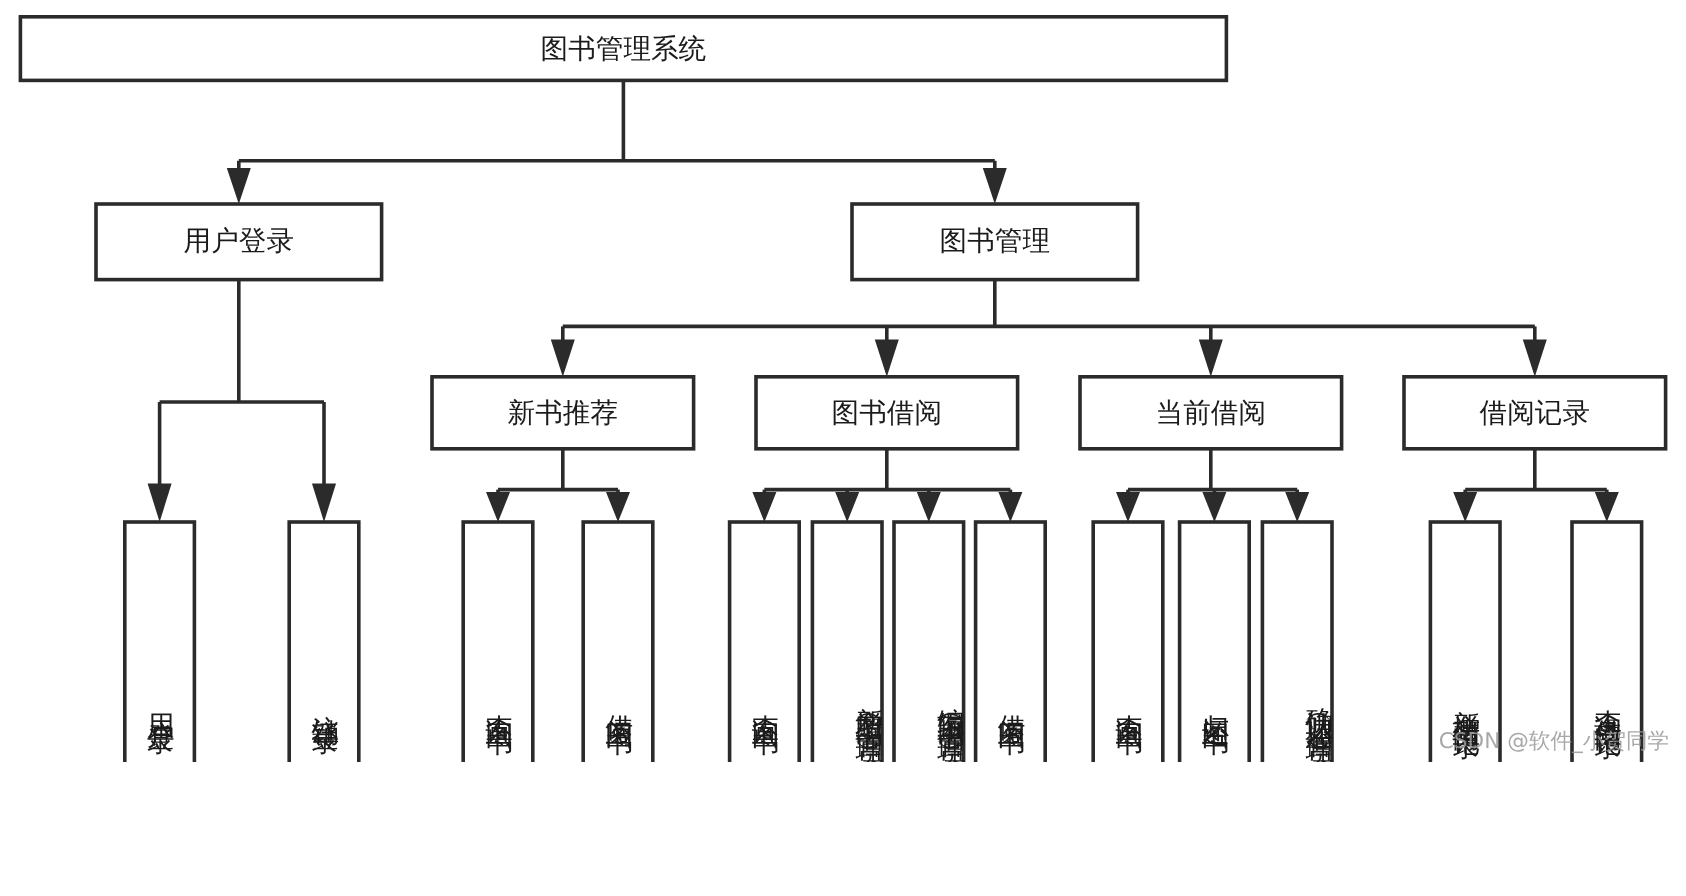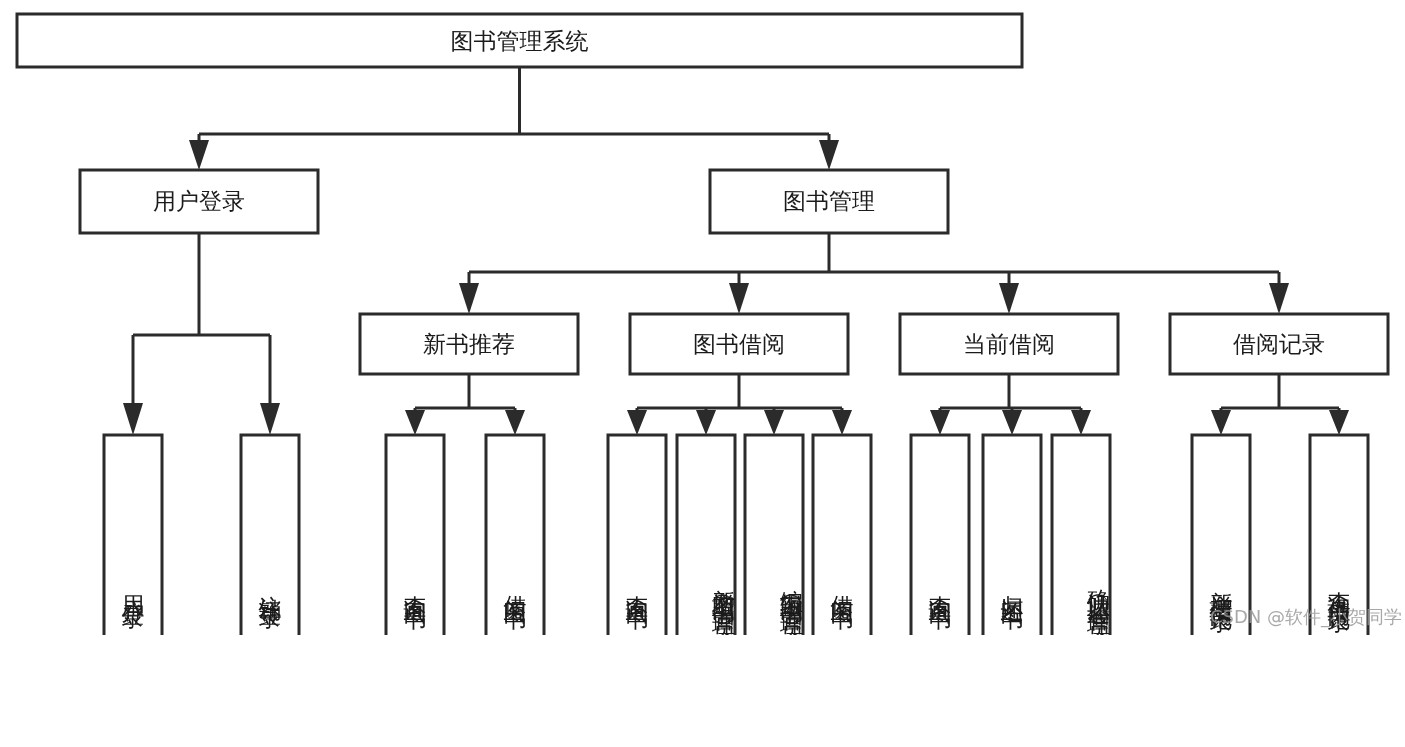--- a/index.html
+++ b/index.html
@@ -55,21 +55,21 @@
     font-size: 23px;
     line-height: 1.0;
     color: #1b1b1b;
     letter-spacing: 4px;
     white-space: nowrap;
     text-align: center;
     pointer-events: none;
   }
   .watermark {
     position: absolute;
-    right: 3px;
+    right: 14px;
     bottom: 6px;
     font-family: "DejaVu Sans", "Liberation Sans", sans-serif;
     font-size: 18px;
     color: #9a9a9a;
     opacity: 0.85;
     white-space: nowrap;
   }
 </style>
 </head>
 <body>

